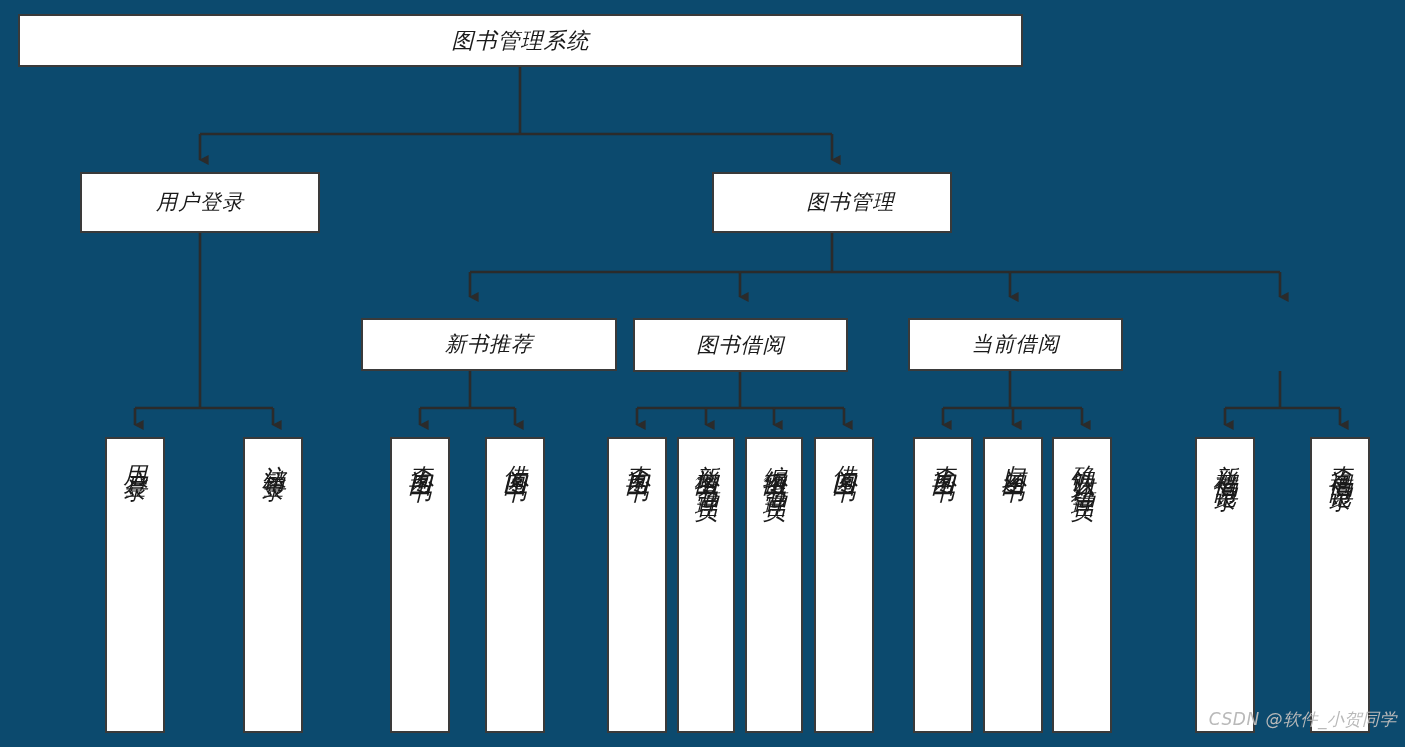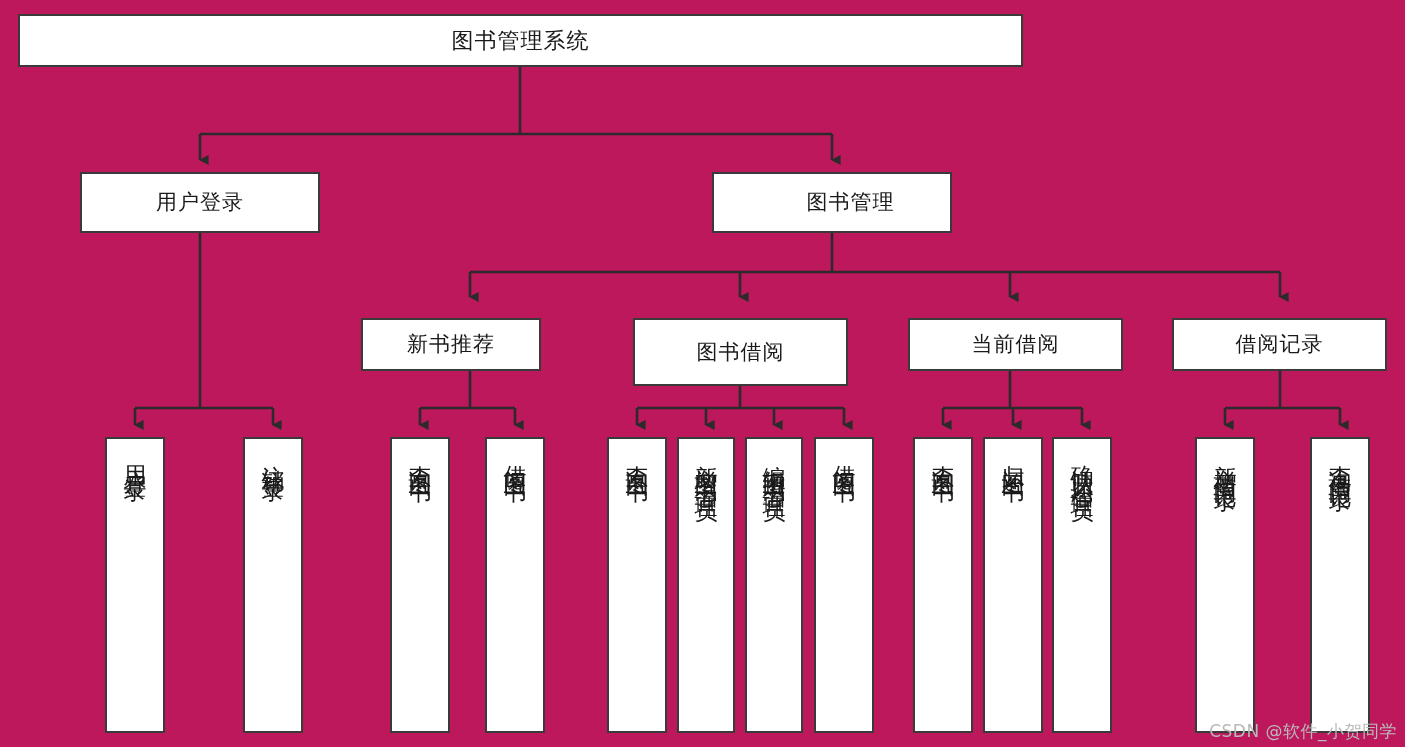--- a/index.html
+++ b/index.html
@@ -7,22 +7,23 @@
     padding: 0;
     background: #ffffff;
   }
   body {
     font-family: "DejaVu Sans", "Liberation Sans", sans-serif;
   }
   #canvas {
     position: relative;
     width: 1405px;
     height: 747px;
-    background: #be185d;
+    background: #0c4a6e;
     overflow: hidden;
+    font-style: italic;
   }
   svg.wires {
     position: absolute;
     left: 0;
     top: 0;
     width: 1405px;
     height: 747px;
     pointer-events: none;
   }
   .node {
@@ -59,21 +60,21 @@
     writing-mode: vertical-rl;
     text-orientation: upright;
     font-size: 23px;
     letter-spacing: 5px;
     line-height: 1;
     white-space: nowrap;
   }
   .watermark {
     position: absolute;
     right: 8px;
-    bottom: 4px;
+    bottom: 16px;
     font-size: 17px;
     color: #b9b9b9;
     letter-spacing: 0.5px;
     white-space: nowrap;
     font-family: "DejaVu Sans", "Liberation Sans", sans-serif;
   }
 </style>
 </head>
 <body>
 
@@ -134,32 +135,29 @@
     <span class="label">图书管理系统</span>
   </div>
 
   <div class="node horiz" style="left:80px; top:172px; width:240px; height:61px;">
     <span class="label">用户登录</span>
   </div>
   <div class="node horiz" style="left:712px; top:172px; width:240px; height:61px;padding-left:37px;">
     <span class="label">图书管理</span>
   </div>
 
-  <div class="node horiz" style="left:361px; top:318px; width:180px; height:53px;">
+  <div class="node horiz" style="left:361px; top:318px; width:256px; height:53px;">
     <span class="label">新书推荐</span>
   </div>
-  <div class="node horiz" style="left:633px; top:318px; width:215px; height:68px;">
+  <div class="node horiz" style="left:633px; top:318px; width:215px; height:54px;">
     <span class="label">图书借阅</span>
   </div>
   <div class="node horiz" style="left:902px; top:318px; width:215px; height:53px;margin-left:6px;">
     <span class="label">当前借阅</span>
   </div>
-  <div class="node horiz" style="left:1172px; top:318px; width:215px; height:53px;">
-    <span class="label">借阅记录</span>
-  </div>
 
   <div class="node vert" style="left:105px; top:437px; width:60px; height:296px;">
     <span class="label">用户登录</span>
   </div>
   <div class="node vert" style="left:243px; top:437px; width:60px; height:296px;">
     <span class="label">注销登录</span>
   </div>
 
   <div class="node vert" style="left:390px; top:437px; width:60px; height:296px;">
     <span class="label">查询图书</span>

